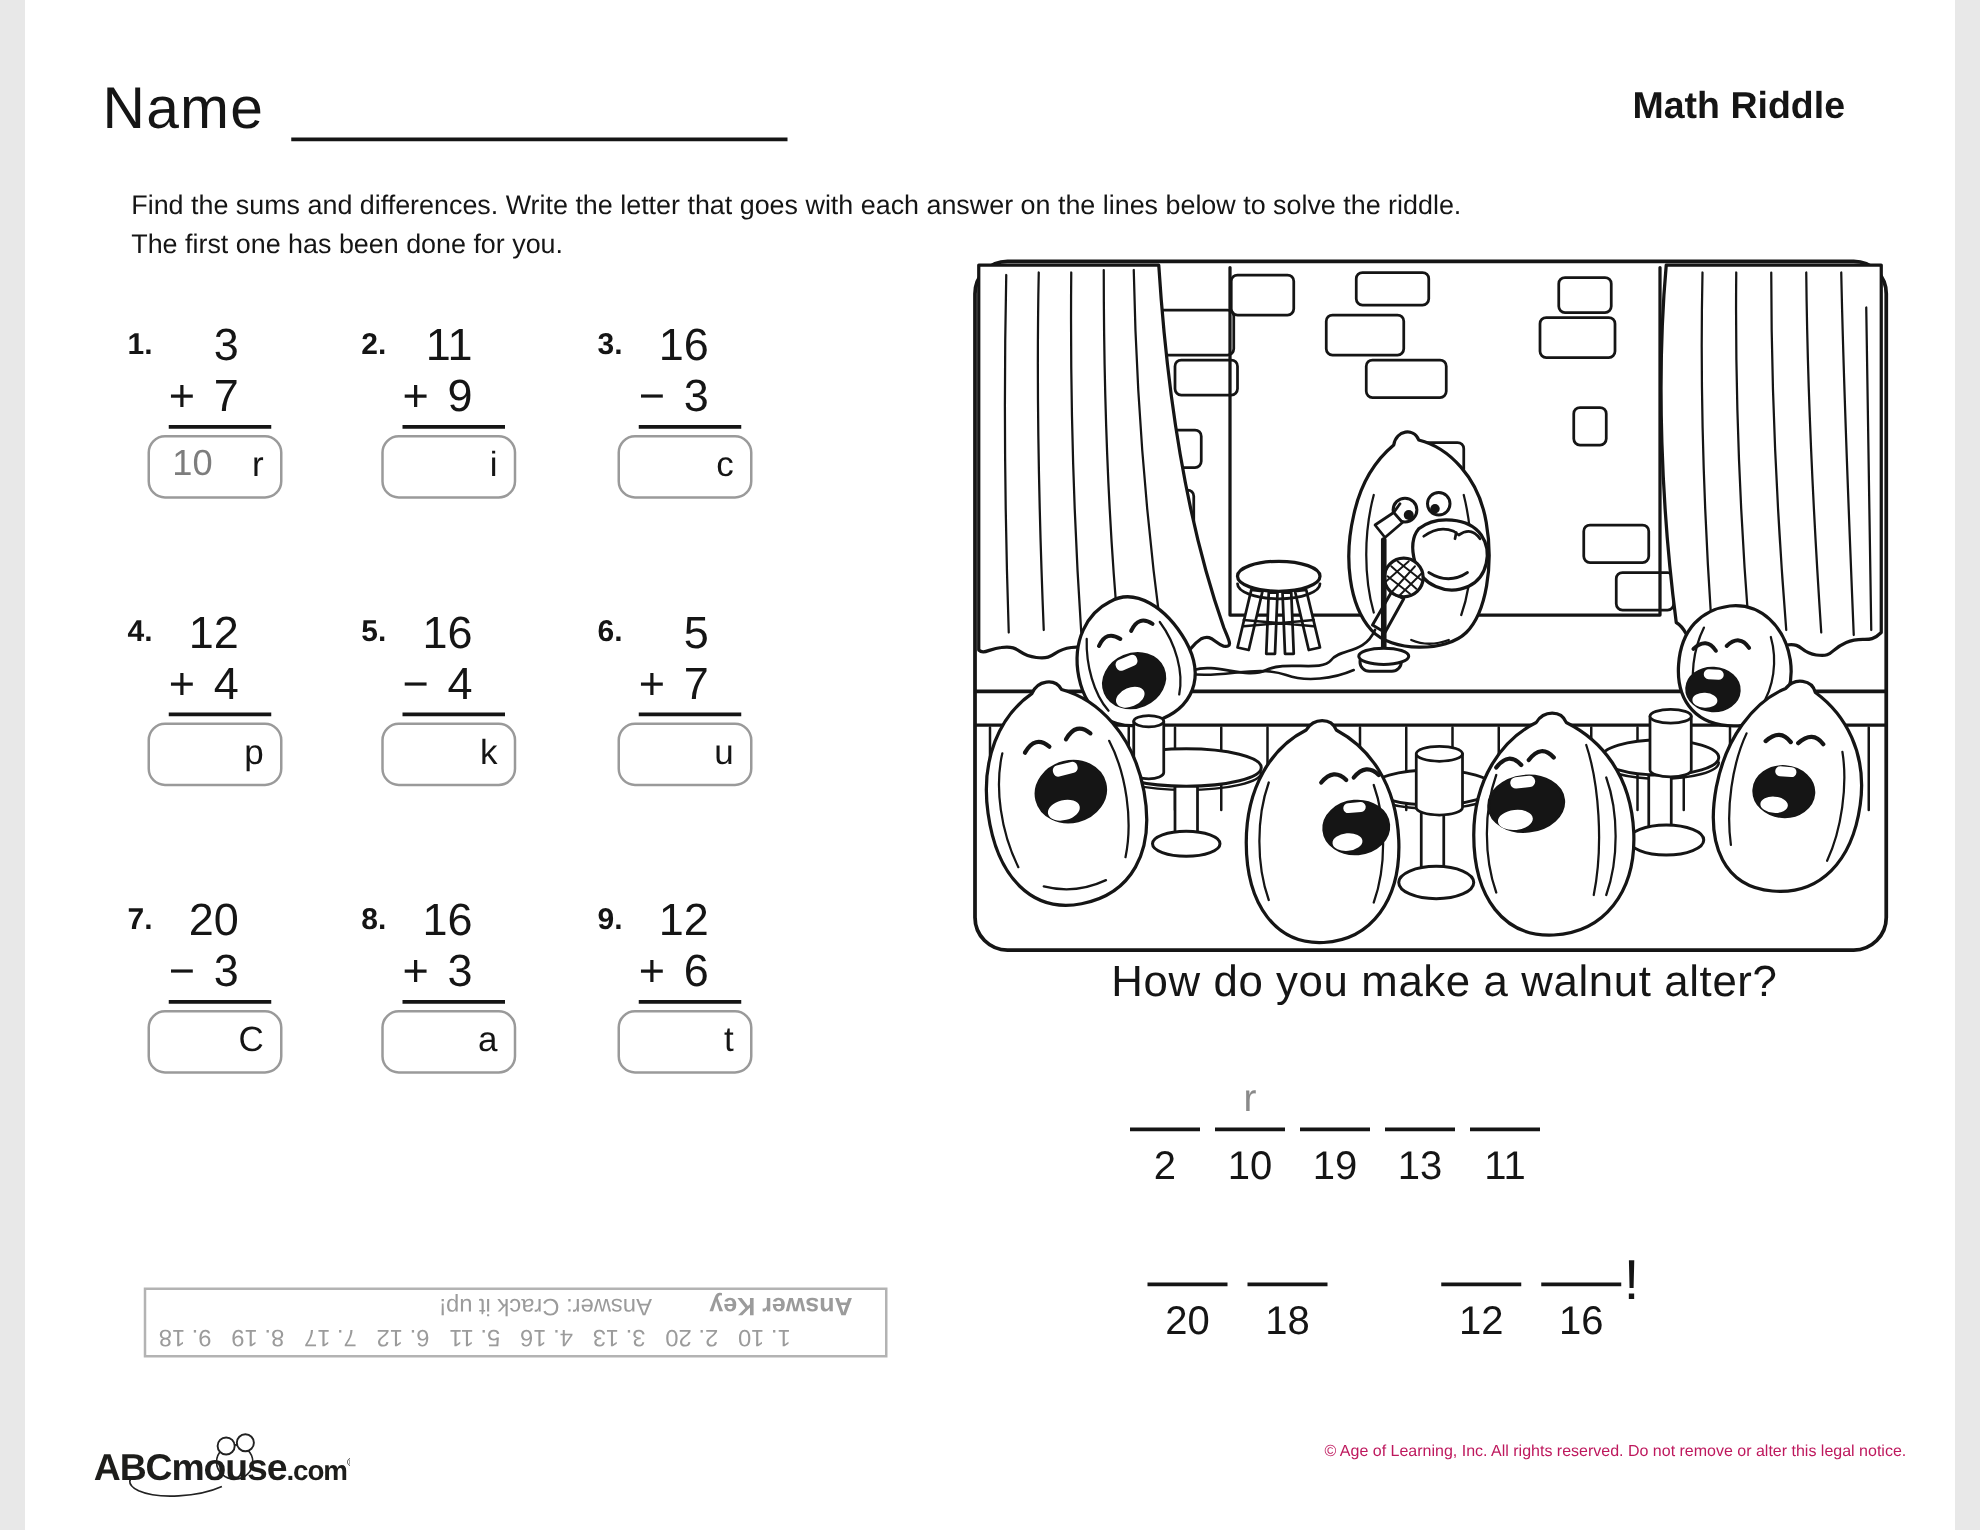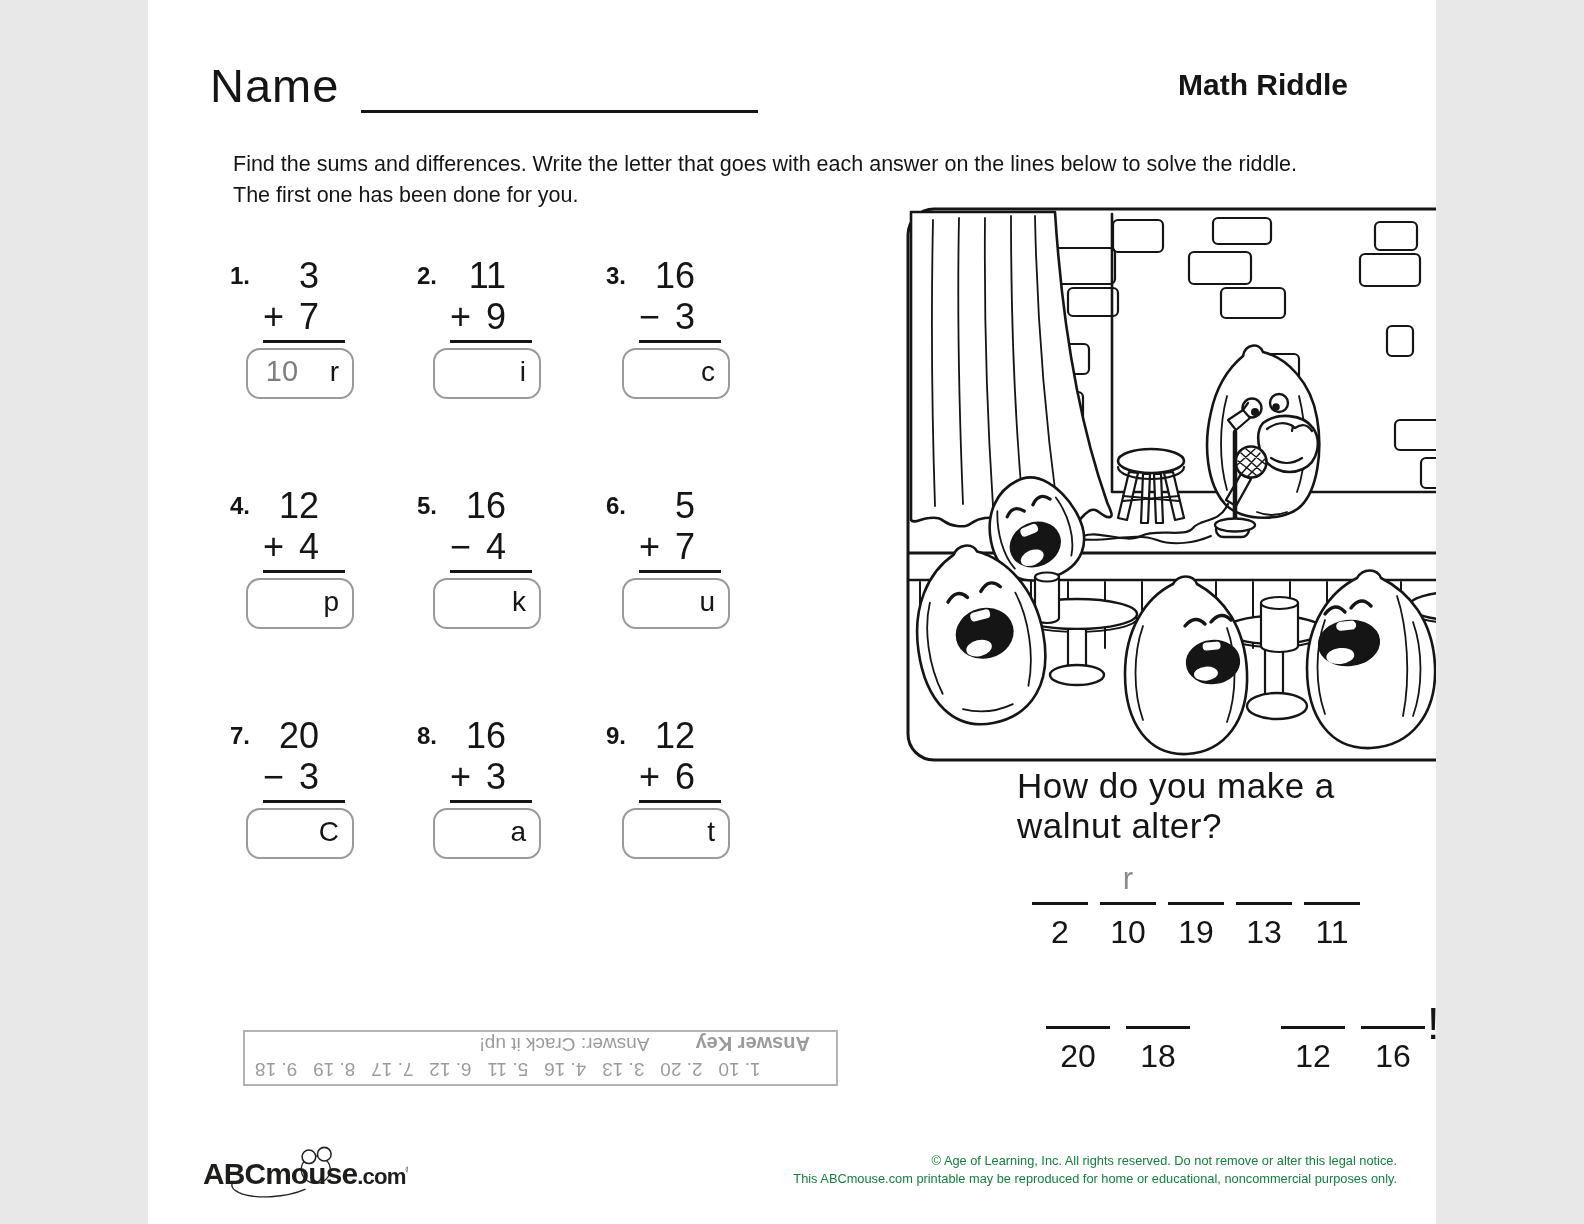--- a/index.html
+++ b/index.html
@@ -1,17 +1,17 @@
 <!DOCTYPE html>
 <html><head>
 <meta charset="utf-8">
 <style>
   html,body{margin:0;padding:0;background:#e8e8e8;}
   .page{
-    position:relative; width:1288px; height:1224px; background:#ffffff;
+    position:relative; width:1544px; height:1224px; background:#ffffff;
     font-family:"Liberation Sans", sans-serif; color:#151515; overflow:hidden;
     margin:0 auto;
   }
   
   .name-label{position:absolute; left:62px; top:58px; font-size:47px; font-weight:400; letter-spacing:1px;}
   .name-line{position:absolute; left:213px; top:110px; width:397px; height:0; border-top:3.5px solid #151515;}
   .title-block{position:absolute; right:88px; top:68px; text-align:left;}
   .sheet-title{font-size:30px; font-weight:700;}
   .sheet-subtitle{font-size:22.5px; margin-top:7px;}
   .instructions{position:absolute; left:85px; top:149px; font-size:21.5px; line-height:31px;}
@@ -43,21 +43,21 @@
   .answer-key{position:absolute; left:95px; top:1030px; width:595px; height:56px;
       border:2px solid #b3b3b3; color:#9b9b9b; transform:rotate(180deg); box-sizing:border-box; background:#fff;}
   .ak-numbers{white-space:pre; text-align:right; padding:4px 10px 0 0; font-size:19px;}
   .ak-row2{display:flex; font-size:19px; padding-top:3px;}
   .ak-label{font-weight:700; margin-left:26px; font-size:20px;}
   .ak-answer{margin-left:46px;}
   
   .illustration{position:absolute; left:757px; top:206px;}
   
   .logo{position:absolute; left:55px; top:1142px;}
-  .legal{position:absolute; right:39px; top:1152px; text-align:right; font-size:12.8px; line-height:17.5px; color:#15803d;}
+  .legal{position:absolute; right:39px; top:1152px; text-align:right; font-size:12.8px; line-height:17.5px; color:#be185d;}
 </style>
 </head>
 <body>
 
 <div class="page">
 
   <div class="name-label">Name</div>
   <div class="name-line"></div>
   <div class="title-block">
     <div class="sheet-title">Math Riddle</div>
@@ -435,16 +435,15 @@
 
   <svg class="logo" width="205" height="62" viewBox="0 0 240 62">
     <path d="M120,50 C98,60 60,62 42,54 C30,48 32,40 42,41" stroke="#222" fill="none" stroke-width="1.6"></path>
     <ellipse cx="132" cy="27" rx="17" ry="16" fill="none" stroke="#222" stroke-width="1.5"></ellipse>
     <circle cx="124" cy="12" r="8" fill="#fff" stroke="#222" stroke-width="1.8"></circle>
     <circle cx="142" cy="9" r="8" fill="#fff" stroke="#222" stroke-width="1.8"></circle>
     <text x="0" y="44" font-family="Liberation Sans, sans-serif" font-size="35" font-weight="800" fill="#1d1d1b" letter-spacing="-1"><tspan>ABCmouse</tspan><tspan font-size="26">.com</tspan><tspan font-size="11" dy="-13">®</tspan></text>
   </svg>
   <div class="legal">
     <div>© Age of Learning, Inc. All rights reserved. Do not remove or alter this legal notice.</div>
-    <div>This ABCmouse.com printable may be reproduced for home or educational, noncommercial purposes only.</div>
   </div>
 
 </div>
 
 </body></html>

